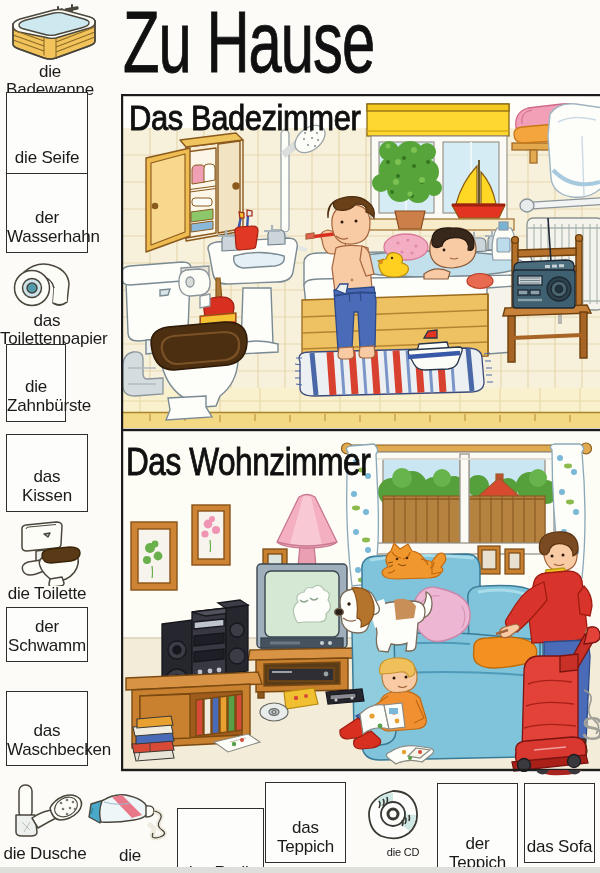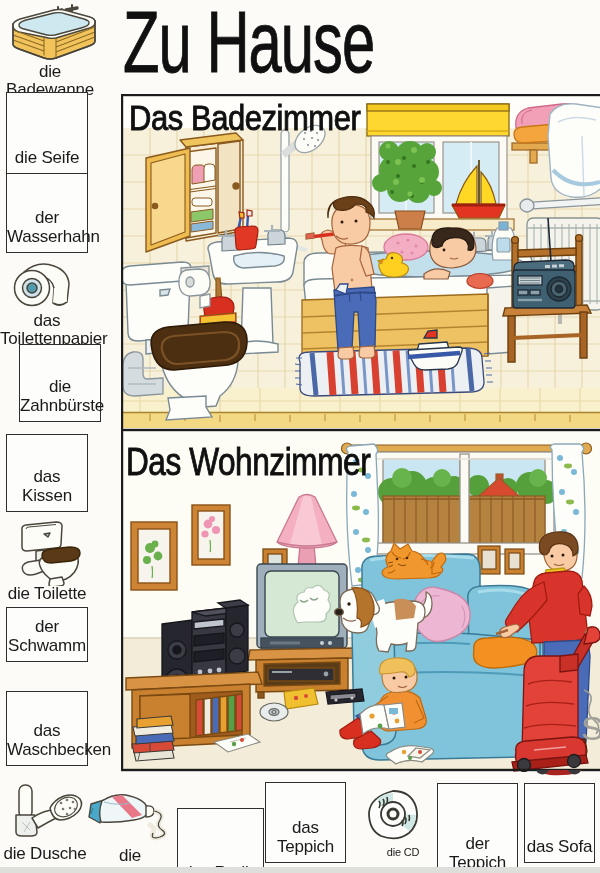--- a/index.html
+++ b/index.html
@@ -43,21 +43,21 @@
 <path d="M45 43 l14 -1 -1 -12 -12 -2 Z" fill="#fdfdf8" stroke="none"></path>
 <path d="M59 42 q-7 5 -14 1" fill="none"></path>
 <circle cx="24" cy="28" r="17.5" fill="#fdfdf8"></circle>
 <circle cx="24" cy="28" r="9.5" fill="#cfe4ea"></circle>
 <circle cx="24" cy="28" r="5" fill="#4f9cac"></circle>
 </g>
 </svg>
 
 <div class="lbl" style="left:0px;top:312px;width:94px">das<br>Toilettenpapier</div>
 
-<div class="vbox" style="left:19px;top:344px;width:82px;height:78px">
+<div class="vbox" style="left:6px;top:344px;width:60px;height:78px">
     <div class="lbl">die Zahnbürste</div>
   </div>
 
 <div class="vbox" style="left:6px;top:434px;width:82px;height:78px">
     <div class="lbl">das Kissen</div>
   </div>
 
 <svg style="left:14px;top:520px" width="68" height="66" viewBox="0 0 68 66">
 <g stroke="#4a463c" stroke-width="1.5" stroke-linejoin="round">
 <path d="M8 10 Q7 6 12 5 L42 2 Q48 2 48 6 L47 24 Q47 28 42 28 L13 31 Q8 31 8 27 Z" fill="#fdfdf8"></path>

